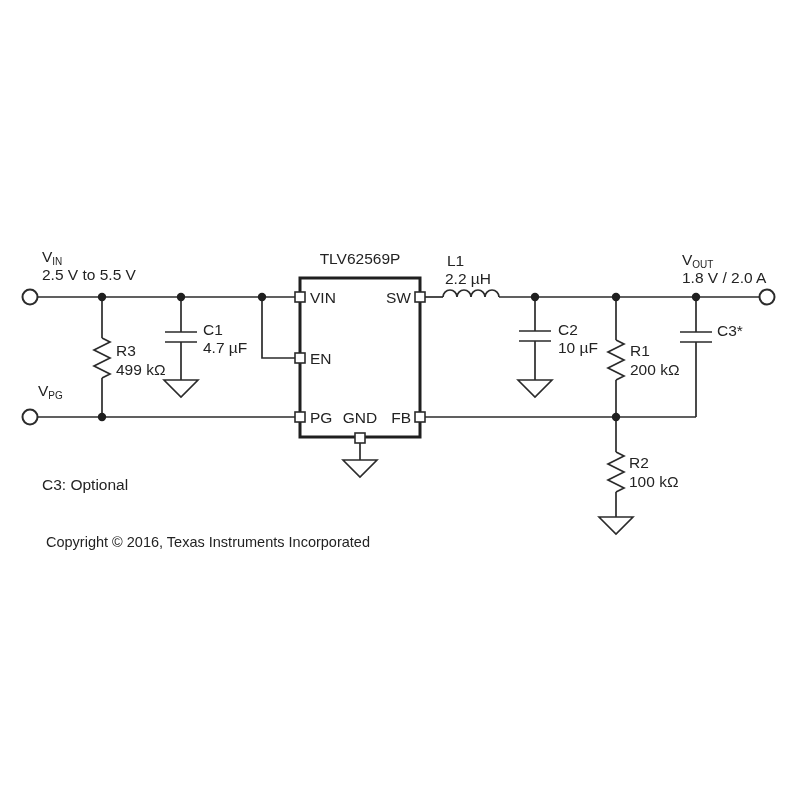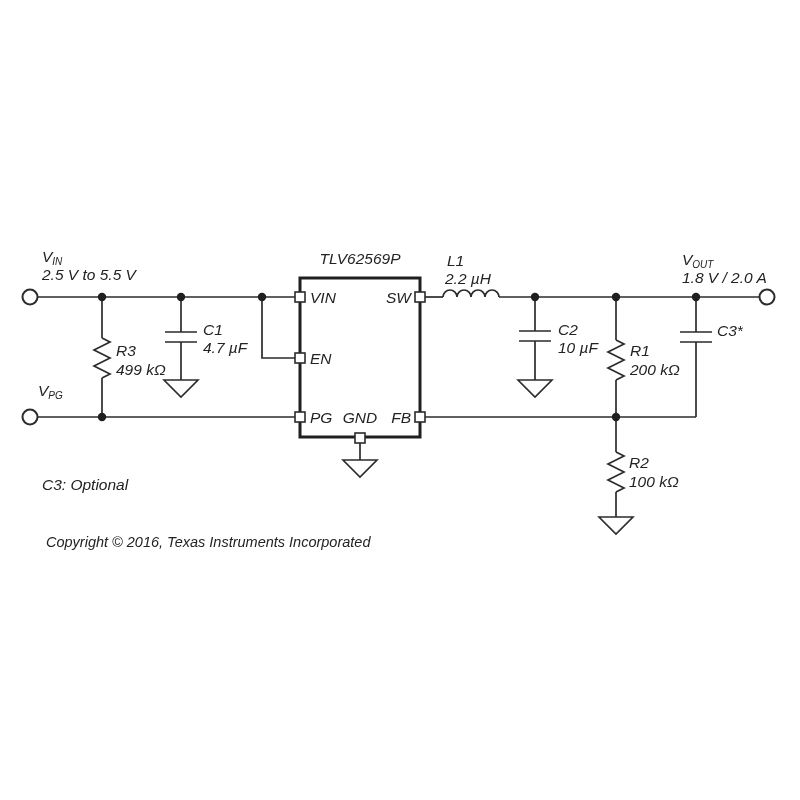--- a/index.html
+++ b/index.html
@@ -6,21 +6,20 @@
     margin: 0;
     padding: 0;
     background: #ffffff;
   }
   #canvas {
     position: relative;
     width: 800px;
     height: 800px;
     background: #ffffff;
     overflow: hidden;
-    font-style: italic;
   }
   svg {
     position: absolute;
     top: 0;
     left: 0;
   }
   .wire {
     stroke: #2b2b2b;
     stroke-width: 1.7;
     fill: none;

